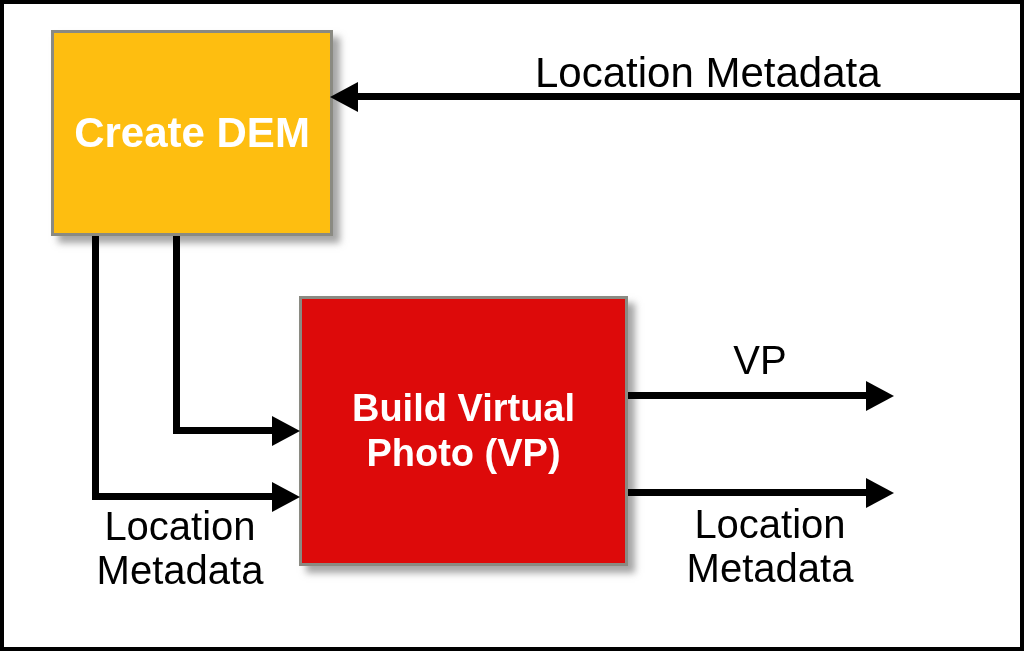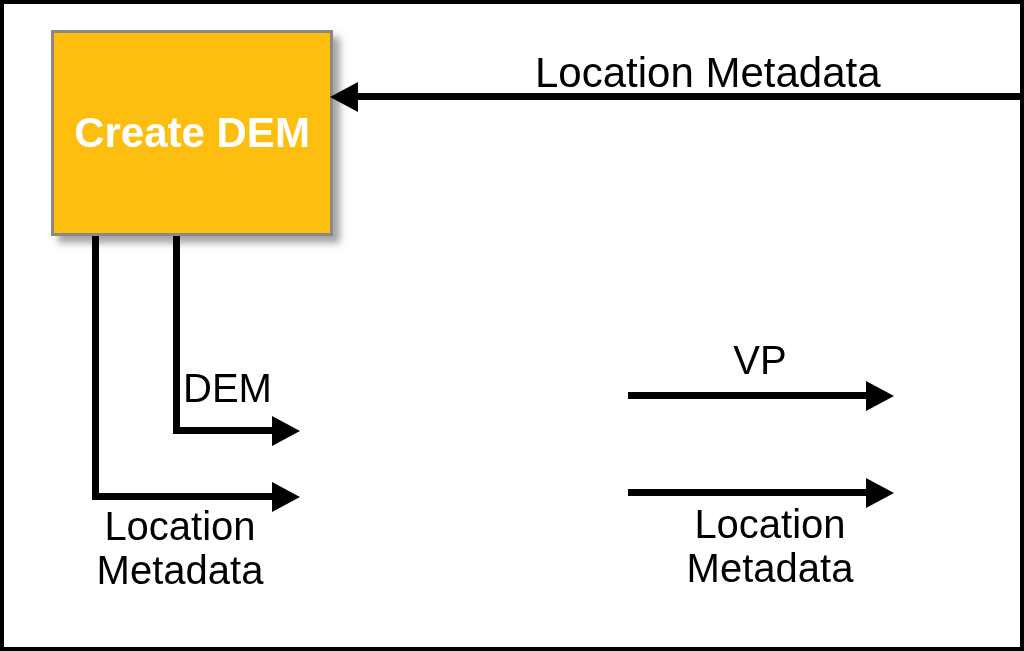--- a/index.html
+++ b/index.html
@@ -131,29 +131,32 @@
 </head>
 <body>
 
 <div id="canvas">
 
   <div class="proc-box" id="box-create-dem">
     <span class="proc-label">Create
 DEM</span>
   </div>
 
+  <div class="proc-box" id="box-build-vp">
+    <span class="proc-label">Build Virtual
+Photo (VP)</span>
+  </div>
 
   <div class="hline" style="left:358px; top:93px; width:662px;"></div>
   <div class="arrowhead left" style="left:330px; top:82px;"></div>
   <div class="flow-label" id="label-top-location-metadata">Location Metadata</div>
 
   <div class="vline" style="left:173px; top:236px; height:198px;"></div>
   <div class="hline" style="left:173px; top:427px; width:99px;"></div>
   <div class="arrowhead right" style="left:272px; top:416px;"></div>
-  <div class="flow-label" id="label-dem">DEM</div>
 
   <div class="vline" style="left:92px; top:236px; height:264px;"></div>
   <div class="hline" style="left:92px; top:493px; width:180px;"></div>
   <div class="arrowhead right" style="left:272px; top:482px;"></div>
   <div class="flow-label" id="label-left-location-metadata">Location
 Metadata</div>
 
   <div class="hline" style="left:628px; top:392px; width:238px;"></div>
   <div class="arrowhead right" style="left:866px; top:381px;"></div>
   <div class="flow-label" id="label-vp">VP</div>

